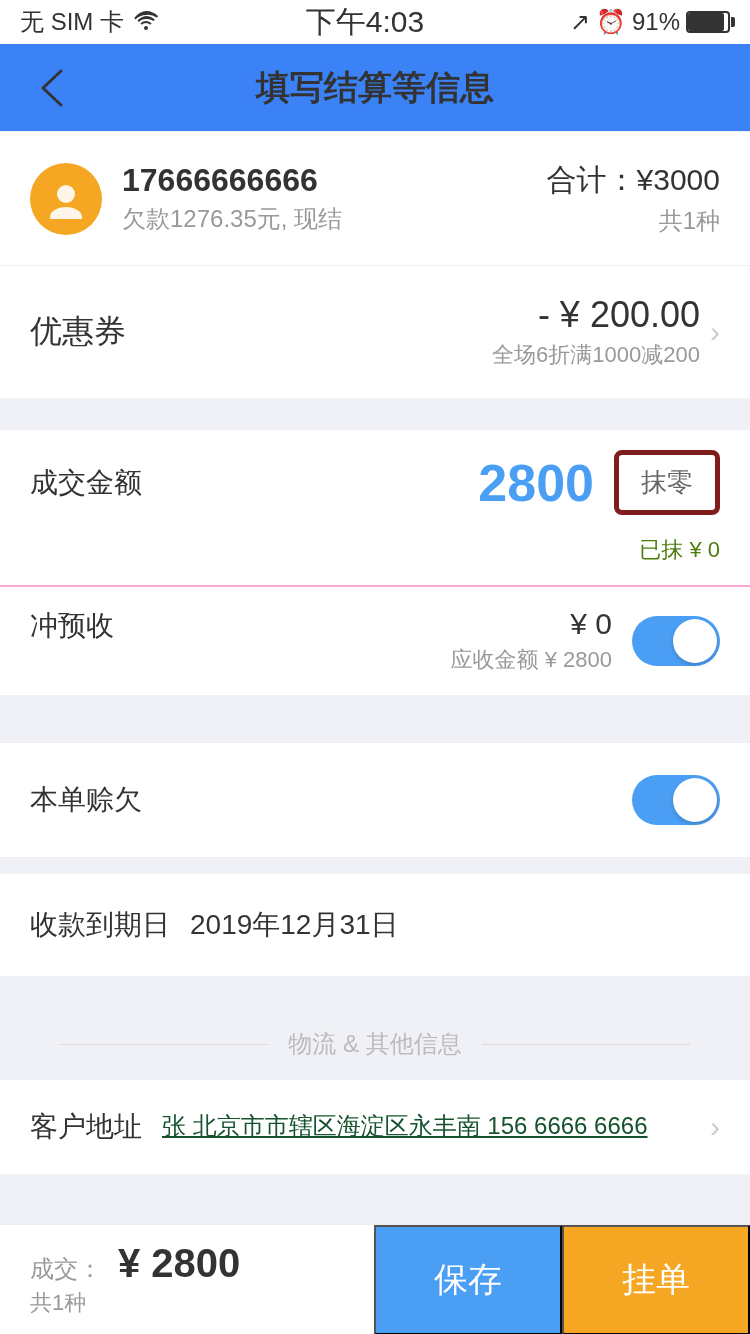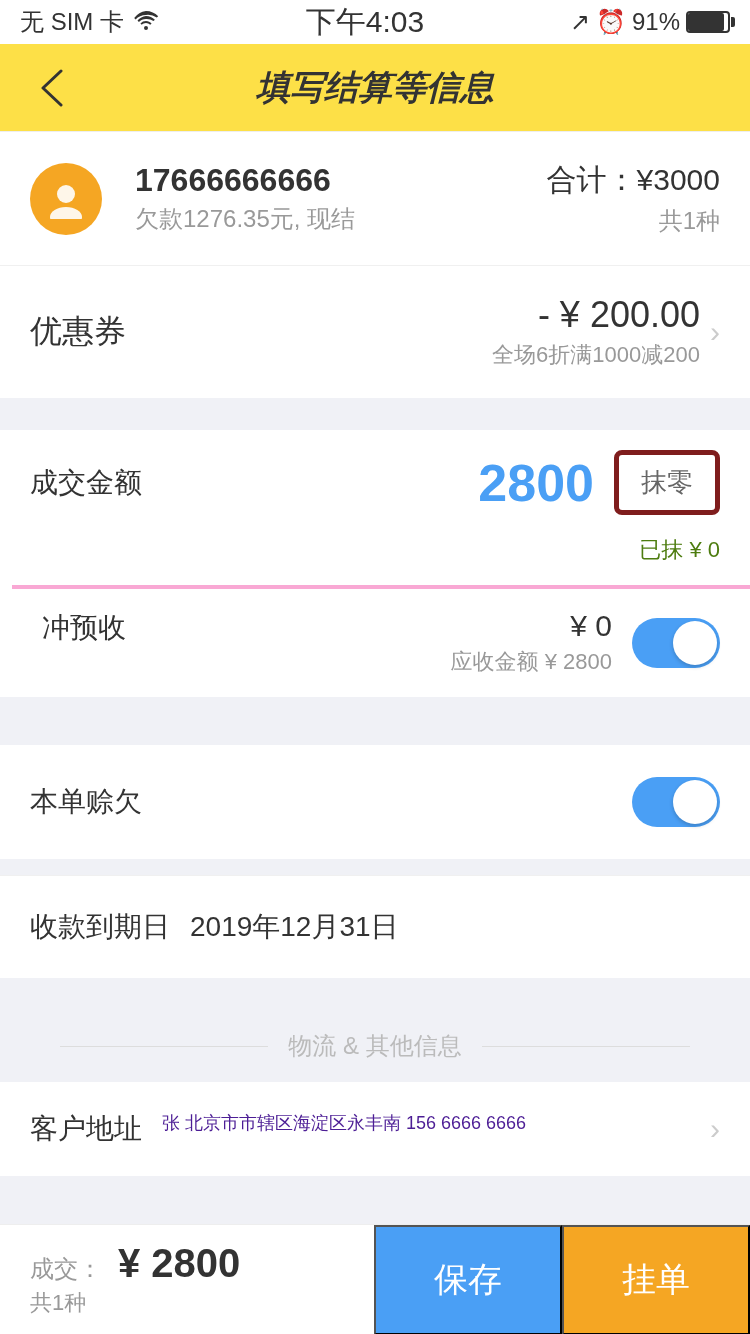--- a/index.html
+++ b/index.html
@@ -35,26 +35,25 @@
       content: ''; position: absolute; right: -7px; top: 50%; transform: translateY(-50%);
       width: 4px; height: 10px; background: #333; border-radius: 0 2px 2px 0;
     }
     .battery-fill {
       height: 100%; background: #333; border-radius: 2px; width: 91%;
     }
 
     
     .nav-bar {
       height: 88px;
-      background: #fde047;
+      background: #3b82f6;
       display: flex;
       align-items: center;
       padding: 0 30px;
       border-bottom: 1px solid #eee;
-      font-style: italic;
     }
     .nav-back {
       width: 44px; height: 44px;
       display: flex; align-items: center; justify-content: center;
       cursor: pointer;
     }
     .nav-title {
       flex: 1; text-align: center;
       font-size: 34px; font-weight: 600; color: #333;
     }
@@ -71,21 +70,21 @@
     }
 
     
     .user-row {
       padding: 28px 30px;
       display: flex;
       align-items: center;
       justify-content: space-between;
     }
     .user-left {
-      display: flex; align-items: center; gap: 33px;
+      display: flex; align-items: center; gap: 20px;
     }
     .avatar {
       width: 72px; height: 72px; border-radius: 50%;
       background: #f5a623;
       display: flex; align-items: center; justify-content: center;
       color: #fff; font-size: 28px; overflow: hidden;
     }
     .user-info {}
     .user-phone { font-size: 32px; font-weight: 600; color: #333; }
     .user-debt { font-size: 24px; color: #999; margin-top: 4px; }
@@ -146,22 +145,21 @@
       background: #fff;
     }
 
     
     .prepay-row {
       padding: 20px 30px;
       background: #fff;
       display: flex;
       align-items: flex-start;
       justify-content: space-between;
-      border-top: 4px solid #f9a8d4;
-      margin-left: 12px;
+      border-top: 2px solid #f9a8d4;
     }
     .prepay-right {
       display: flex; align-items: center; gap: 20px;
     }
     .prepay-amount-block { text-align: right; }
     .prepay-yen { font-size: 30px; color: #333; }
     .prepay-desc { font-size: 22px; color: #999; margin-top: 4px; }
 
     
     .toggle {
@@ -228,21 +226,21 @@
     
     .address-row {
       padding: 28px 30px;
       background: #fff;
       display: flex;
       align-items: flex-start;
       justify-content: space-between;
       gap: 20px;
     }
     .address-label { font-size: 28px; color: #333; white-space: nowrap; flex-shrink: 0; }
-    .address-value { font-size: 18px; color: #4c1d95; flex: 1; line-height: 1.5; }
+    .address-value { font-size: 24px; color: #14532d; flex: 1; line-height: 1.5; text-decoration: underline; }
     .address-chevron { color: #ccc; font-size: 30px; flex-shrink: 0; align-self: center; }
 
     
     .bottom-bar {
       position: fixed;
       bottom: 0;
       left: 0;
       width: 750px;
       height: 110px;
       background: #fff;

